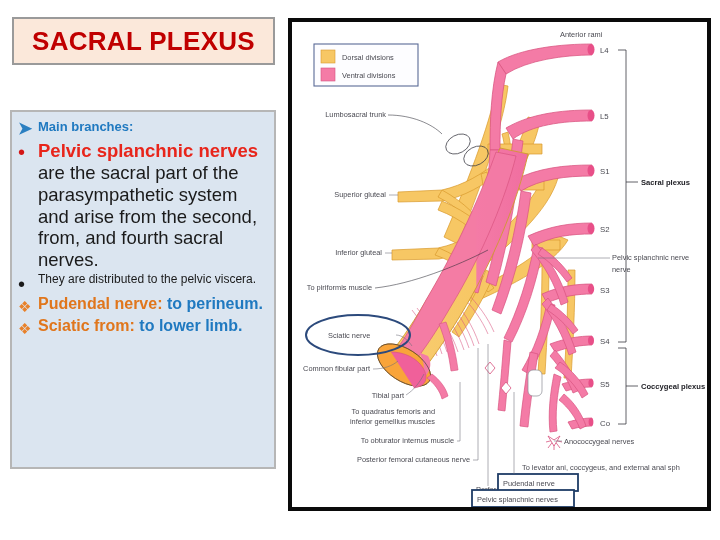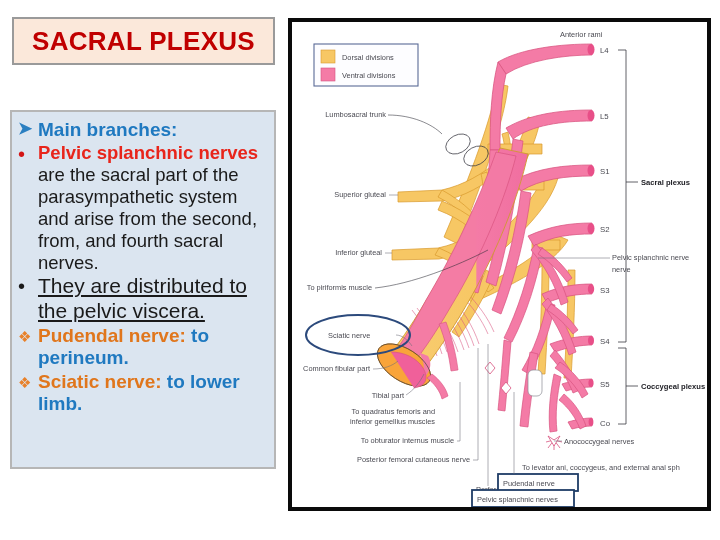--- a/index.html
+++ b/index.html
@@ -22,31 +22,31 @@
   #text-panel{
     position:absolute;left:10px;top:110px;width:266px;height:359px;
     background:#dbe5f0;border:2px solid #b6b6b6;box-sizing:border-box;
     padding:7px 8px 0 6px;
   }
   .bullet-row{display:flex;align-items:flex-start;margin-bottom:1px;}
   .bmark{flex:0 0 auto;width:20px;text-align:left;line-height:1.18;}
   .btext{flex:1 1 auto;line-height:1.18;}
 
   .r-heading .bmark{color:#2a7fc1;font-size:17px;font-weight:bold;}
-  .r-heading .btext{color:#1f79c0;font-weight:bold;font-size:19px;}
+  .r-heading .btext{color:#1f79c0;font-weight:bold;font-size:13px;}
 
   .r-dot .bmark{color:#d31616;font-size:20px;line-height:1;padding-top:2px;}
   .r-dot .btext{font-size:18.5px;color:#1a1a1a;}
   .em-red{color:#e8251b;font-weight:bold;}
 
   .r-dot2 .bmark{color:#1a1a1a;font-size:20px;line-height:1;padding-top:2px;}
-  .r-dot2 .btext{font-size:21px;color:#1a1a1a;text-decoration:underline;}
+  .r-dot2 .btext{font-size:12px;color:#1a1a1a;}
 
   .r-diamond .bmark{color:#e8812a;font-size:15px;padding-top:3px;}
-  .r-diamond .btext{font-size:19px;font-weight:bold;}
+  .r-diamond .btext{font-size:16px;font-weight:bold;}
   .em-orange{color:#e0761c;}
   .em-blue{color:#1f79c0;}
 
   
   #diagram-panel{
     position:absolute;left:288px;top:18px;width:423px;height:493px;
     background:#ffffff;border:4px solid #0a0a0a;box-sizing:border-box;
     overflow:hidden;
   }
   #diagram-panel svg{display:block;}
@@ -81,21 +81,21 @@
     <span class="btext">They are distributed to the pelvic viscera.</span>
   </div>
 
   <div class="bullet-row r-diamond">
     <span class="bmark">❖</span>
     <span class="btext"><span class="em-orange">Pudendal nerve:</span><span class="em-blue"> to perineum.</span></span>
   </div>
 
   <div class="bullet-row r-diamond">
     <span class="bmark">❖</span>
-    <span class="btext"><span class="em-orange">Sciatic nerve:</span><span class="em-blue"> to lower limb.</span></span>
+    <span class="btext"><span class="em-orange">Sciatic from:</span><span class="em-blue"> to lower limb.</span></span>
   </div>
 
 </div>
 
 <div id="diagram-panel">
 <svg width="415" height="485" viewBox="0 0 415 485" xmlns="http://www.w3.org/2000/svg">
   <defs>
     <linearGradient id="trunkG" x1="0" y1="0" x2="1" y2="0">
       <stop offset="0" stop-color="#f8cd72"></stop>
           <stop offset="0.62" stop-color="#f7c764"></stop>

